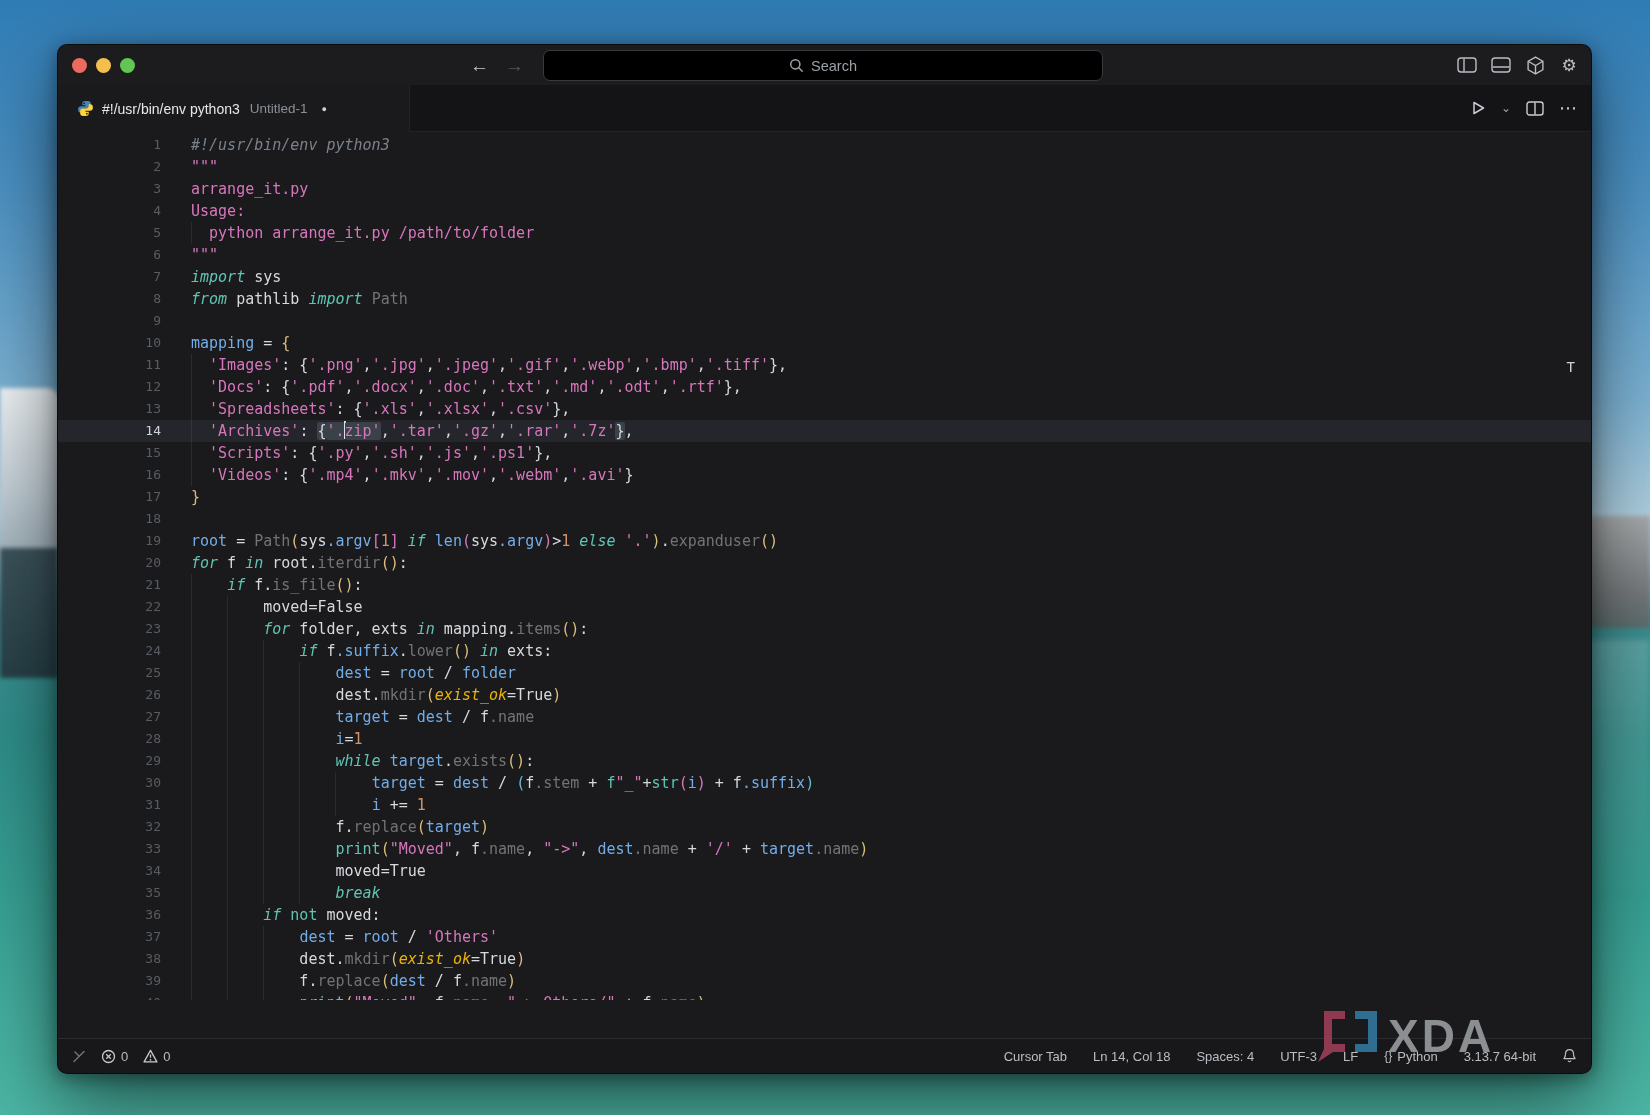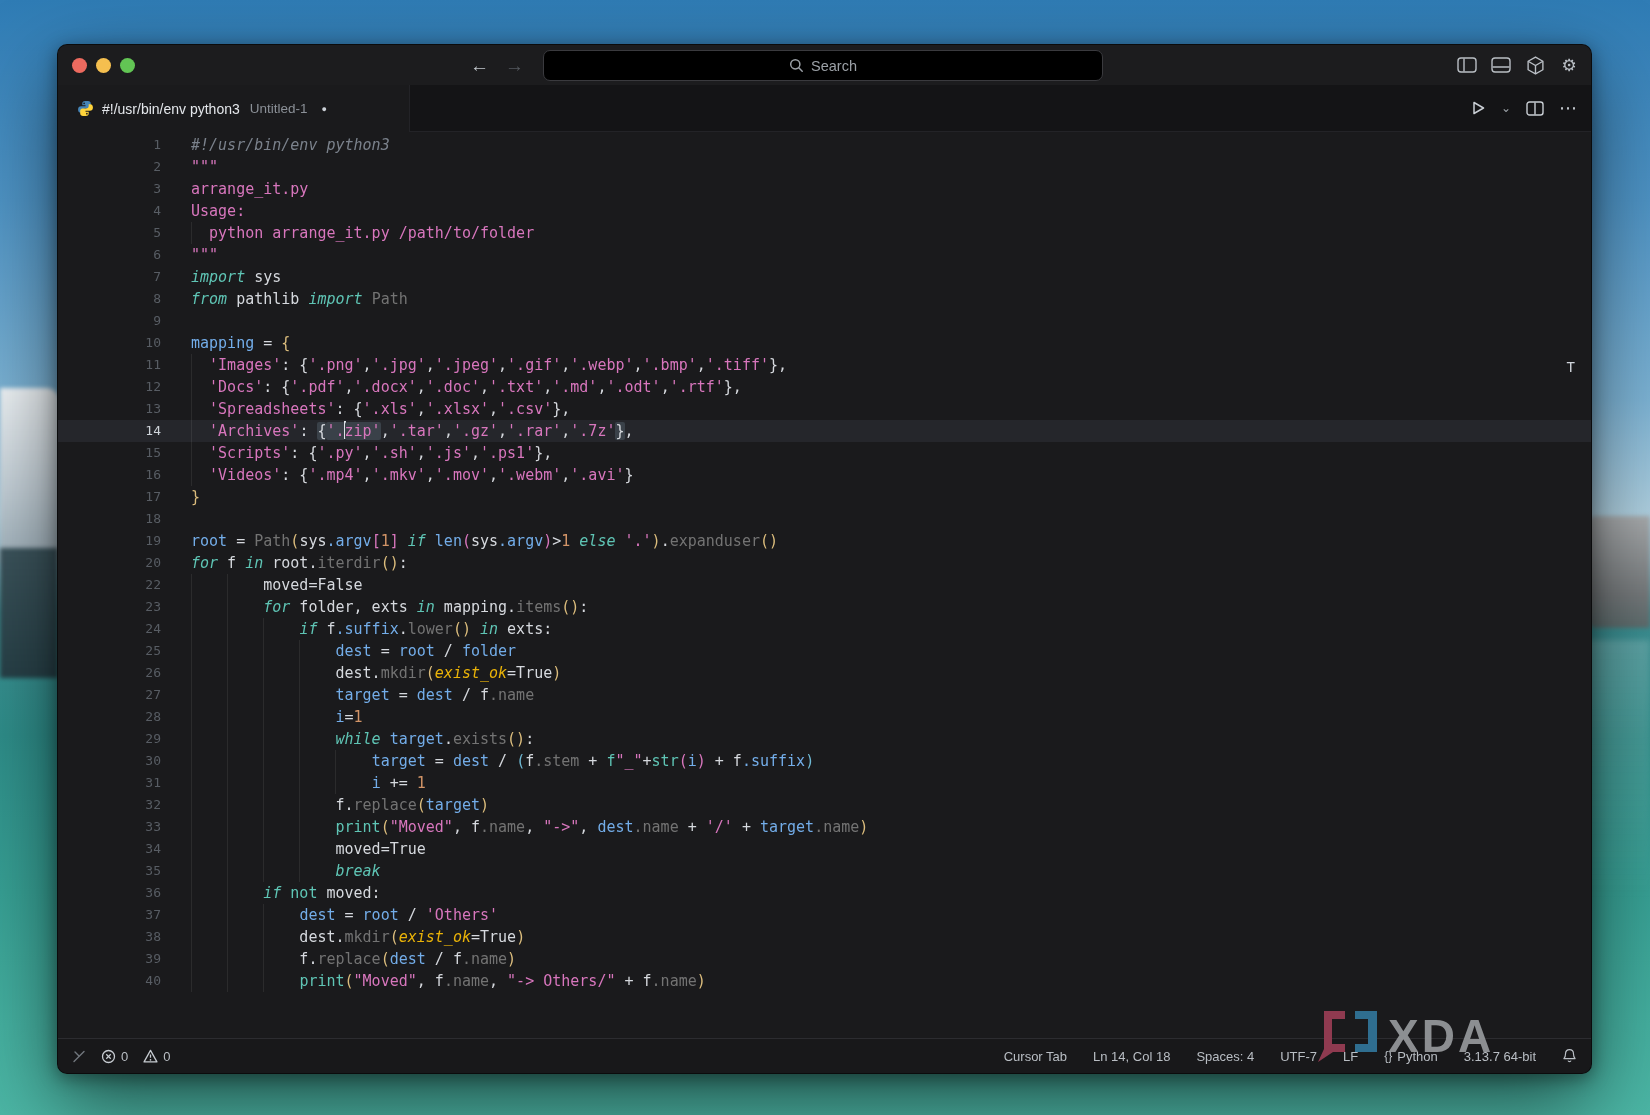--- a/index.html
+++ b/index.html
@@ -172,20 +172,21 @@
         <div class="row"><span class="gut">11</span><span class="codeln"><i class="ig" style="left: 0px;"></i><span class="tk-w">  </span><span class="tk-s">'Images'</span><span class="tk-w">: {</span><span class="tk-s">'.png'</span><span class="tk-w">,</span><span class="tk-s">'.jpg'</span><span class="tk-w">,</span><span class="tk-s">'.jpeg'</span><span class="tk-w">,</span><span class="tk-s">'.gif'</span><span class="tk-w">,</span><span class="tk-s">'.webp'</span><span class="tk-w">,</span><span class="tk-s">'.bmp'</span><span class="tk-w">,</span><span class="tk-s">'.tiff'</span><span class="tk-w">},</span></span></div>
         <div class="row"><span class="gut">12</span><span class="codeln"><i class="ig" style="left: 0px;"></i><span class="tk-w">  </span><span class="tk-s">'Docs'</span><span class="tk-w">: {</span><span class="tk-s">'.pdf'</span><span class="tk-w">,</span><span class="tk-s">'.docx'</span><span class="tk-w">,</span><span class="tk-s">'.doc'</span><span class="tk-w">,</span><span class="tk-s">'.txt'</span><span class="tk-w">,</span><span class="tk-s">'.md'</span><span class="tk-w">,</span><span class="tk-s">'.odt'</span><span class="tk-w">,</span><span class="tk-s">'.rtf'</span><span class="tk-w">},</span></span></div>
         <div class="row"><span class="gut">13</span><span class="codeln"><i class="ig" style="left: 0px;"></i><span class="tk-w">  </span><span class="tk-s">'Spreadsheets'</span><span class="tk-w">: {</span><span class="tk-s">'.xls'</span><span class="tk-w">,</span><span class="tk-s">'.xlsx'</span><span class="tk-w">,</span><span class="tk-s">'.csv'</span><span class="tk-w">},</span></span></div>
         <div class="row active"><span class="gut">14</span><span class="codeln"><i class="ig" style="left: 0px;"></i><span class="tk-w">  </span><span class="tk-s">'Archives'</span><span class="tk-w">: </span><span class="tk-w hl">{</span><span class="tk-s hl">'.</span><span class="tk-cur"></span><span class="tk-s hl">zip'</span><span class="tk-w">,</span><span class="tk-s">'.tar'</span><span class="tk-w">,</span><span class="tk-s">'.gz'</span><span class="tk-w">,</span><span class="tk-s">'.rar'</span><span class="tk-w">,</span><span class="tk-s">'.7z'</span><span class="tk-w hl">}</span><span class="tk-w">,</span></span></div>
         <div class="row"><span class="gut">15</span><span class="codeln"><i class="ig" style="left: 0px;"></i><span class="tk-w">  </span><span class="tk-s">'Scripts'</span><span class="tk-w">: {</span><span class="tk-s">'.py'</span><span class="tk-w">,</span><span class="tk-s">'.sh'</span><span class="tk-w">,</span><span class="tk-s">'.js'</span><span class="tk-w">,</span><span class="tk-s">'.ps1'</span><span class="tk-w">},</span></span></div>
         <div class="row"><span class="gut">16</span><span class="codeln"><i class="ig" style="left: 0px;"></i><span class="tk-w">  </span><span class="tk-s">'Videos'</span><span class="tk-w">: {</span><span class="tk-s">'.mp4'</span><span class="tk-w">,</span><span class="tk-s">'.mkv'</span><span class="tk-w">,</span><span class="tk-s">'.mov'</span><span class="tk-w">,</span><span class="tk-s">'.webm'</span><span class="tk-w">,</span><span class="tk-s">'.avi'</span><span class="tk-w">}</span></span></div>
         <div class="row"><span class="gut">17</span><span class="codeln"><span class="tk-yb">}</span></span></div>
         <div class="row"><span class="gut">18</span><span class="codeln"></span></div>
         <div class="row"><span class="gut">19</span><span class="codeln"><span class="tk-v">root</span><span class="tk-w"> = </span><span class="tk-f">Path</span><span class="tk-yb">(</span><span class="tk-w">sys</span><span class="tk-v">.argv</span><span class="tk-pb">[</span><span class="tk-n">1</span><span class="tk-pb">]</span><span class="tk-w"> </span><span class="tk-k">if</span><span class="tk-w"> </span><span class="tk-v">len</span><span class="tk-pb">(</span><span class="tk-w">sys</span><span class="tk-v">.argv</span><span class="tk-pb">)</span><span class="tk-w">&gt;</span><span class="tk-n">1</span><span class="tk-w"> </span><span class="tk-k">else</span><span class="tk-w"> </span><span class="tk-s">'.'</span><span class="tk-yb">)</span><span class="tk-w">.</span><span class="tk-f">expanduser</span><span class="tk-yb">()</span></span></div>
         <div class="row"><span class="gut">20</span><span class="codeln"><span class="tk-k">for</span><span class="tk-w"> f </span><span class="tk-k">in</span><span class="tk-w"> root.</span><span class="tk-f">iterdir</span><span class="tk-yb">()</span><span class="tk-w">:</span></span></div>
+        <div class="row"><span class="gut">21</span><span class="codeln"><i class="ig" style="left: 0px;"></i><span class="tk-w">    </span><span class="tk-k">if</span><span class="tk-w"> f.</span><span class="tk-f">is_file</span><span class="tk-yb">()</span><span class="tk-w">:</span></span></div>
         <div class="row"><span class="gut">22</span><span class="codeln"><i class="ig" style="left: 0px;"></i><i class="ig" style="left: 36.12px;"></i><span class="tk-w">        moved=False</span></span></div>
         <div class="row"><span class="gut">23</span><span class="codeln"><i class="ig" style="left: 0px;"></i><i class="ig" style="left: 36.12px;"></i><span class="tk-w">        </span><span class="tk-k">for</span><span class="tk-w"> folder, exts </span><span class="tk-k">in</span><span class="tk-w"> mapping.</span><span class="tk-f">items</span><span class="tk-yb">()</span><span class="tk-w">:</span></span></div>
         <div class="row"><span class="gut">24</span><span class="codeln"><i class="ig" style="left: 0px;"></i><i class="ig" style="left: 36.12px;"></i><i class="ig" style="left: 72.24px;"></i><span class="tk-w">            </span><span class="tk-k">if</span><span class="tk-w"> f</span><span class="tk-v">.suffix</span><span class="tk-w">.</span><span class="tk-f">lower</span><span class="tk-yb">()</span><span class="tk-w"> </span><span class="tk-k">in</span><span class="tk-w"> exts:</span></span></div>
         <div class="row"><span class="gut">25</span><span class="codeln"><i class="ig" style="left: 0px;"></i><i class="ig" style="left: 36.12px;"></i><i class="ig" style="left: 72.24px;"></i><i class="ig" style="left: 108.36px;"></i><span class="tk-w">                </span><span class="tk-v">dest</span><span class="tk-w"> = </span><span class="tk-v">root</span><span class="tk-w"> / </span><span class="tk-v">folder</span></span></div>
         <div class="row"><span class="gut">26</span><span class="codeln"><i class="ig" style="left: 0px;"></i><i class="ig" style="left: 36.12px;"></i><i class="ig" style="left: 72.24px;"></i><i class="ig" style="left: 108.36px;"></i><span class="tk-w">                dest.</span><span class="tk-f">mkdir</span><span class="tk-yb">(</span><span class="tk-itw">exist_ok</span><span class="tk-w">=True</span><span class="tk-yb">)</span></span></div>
         <div class="row"><span class="gut">27</span><span class="codeln"><i class="ig" style="left: 0px;"></i><i class="ig" style="left: 36.12px;"></i><i class="ig" style="left: 72.24px;"></i><i class="ig" style="left: 108.36px;"></i><span class="tk-w">                </span><span class="tk-v">target</span><span class="tk-w"> = </span><span class="tk-v">dest</span><span class="tk-w"> / f</span><span class="tk-p">.name</span></span></div>
         <div class="row"><span class="gut">28</span><span class="codeln"><i class="ig" style="left: 0px;"></i><i class="ig" style="left: 36.12px;"></i><i class="ig" style="left: 72.24px;"></i><i class="ig" style="left: 108.36px;"></i><span class="tk-w">                </span><span class="tk-v">i</span><span class="tk-w">=</span><span class="tk-n">1</span></span></div>
         <div class="row"><span class="gut">29</span><span class="codeln"><i class="ig" style="left: 0px;"></i><i class="ig" style="left: 36.12px;"></i><i class="ig" style="left: 72.24px;"></i><i class="ig" style="left: 108.36px;"></i><span class="tk-w">                </span><span class="tk-k">while</span><span class="tk-w"> </span><span class="tk-v">target</span><span class="tk-w">.</span><span class="tk-f">exists</span><span class="tk-yb">()</span><span class="tk-w">:</span></span></div>
         <div class="row"><span class="gut">30</span><span class="codeln"><i class="ig" style="left: 0px;"></i><i class="ig" style="left: 36.12px;"></i><i class="ig" style="left: 72.24px;"></i><i class="ig" style="left: 108.36px;"></i><i class="ig" style="left: 144.48px;"></i><span class="tk-w">                    </span><span class="tk-v">target</span><span class="tk-w"> = </span><span class="tk-v">dest</span><span class="tk-w"> / </span><span class="tk-cb">(</span><span class="tk-w">f</span><span class="tk-p">.stem</span><span class="tk-w"> + </span><span class="tk-kn">f</span><span class="tk-s">"_"</span><span class="tk-w">+</span><span class="tk-kn">str</span><span class="tk-pb">(</span><span class="tk-v">i</span><span class="tk-pb">)</span><span class="tk-w"> + f</span><span class="tk-v">.suffix</span><span class="tk-cb">)</span></span></div>
         <div class="row"><span class="gut">31</span><span class="codeln"><i class="ig" style="left: 0px;"></i><i class="ig" style="left: 36.12px;"></i><i class="ig" style="left: 72.24px;"></i><i class="ig" style="left: 108.36px;"></i><i class="ig" style="left: 144.48px;"></i><span class="tk-w">                    </span><span class="tk-v">i</span><span class="tk-w"> += </span><span class="tk-n">1</span></span></div>
@@ -229,21 +230,21 @@
             </svg>
         </span>
         <span>0</span>
       </span>
     </div>
     <div class="st-right">
       <span class="st-right" style="gap:26px">
           <span class="sitem">Cursor Tab</span>
           <span class="sitem">Ln 14, Col 18</span>
           <span class="sitem">Spaces: 4</span>
-          <span class="sitem">UTF-7</span>
+          <span class="sitem">UTF-3</span>
           <span class="sitem">LF</span>
           <span class="sitem"><span class="sic">{}</span>Python</span>
           <span class="sitem">3.13.7 64-bit</span>
         </span>
       <span>
         <svg width="15" height="16" viewBox="0 0 15 16">
             <path d="M7.5 1.6c-2.5 0-4 1.9-4 4.3 0 2.8-.9 4-1.6 4.7h11.2c-.7-.7-1.6-1.9-1.6-4.7 0-2.4-1.5-4.3-4-4.3z" fill="none" stroke="#b9bec4" stroke-width="1.2" stroke-linejoin="round"></path>
             <path d="M6 12.6a1.6 1.6 0 0 0 3 0" fill="none" stroke="#b9bec4" stroke-width="1.2"></path>
           </svg>
       </span>

